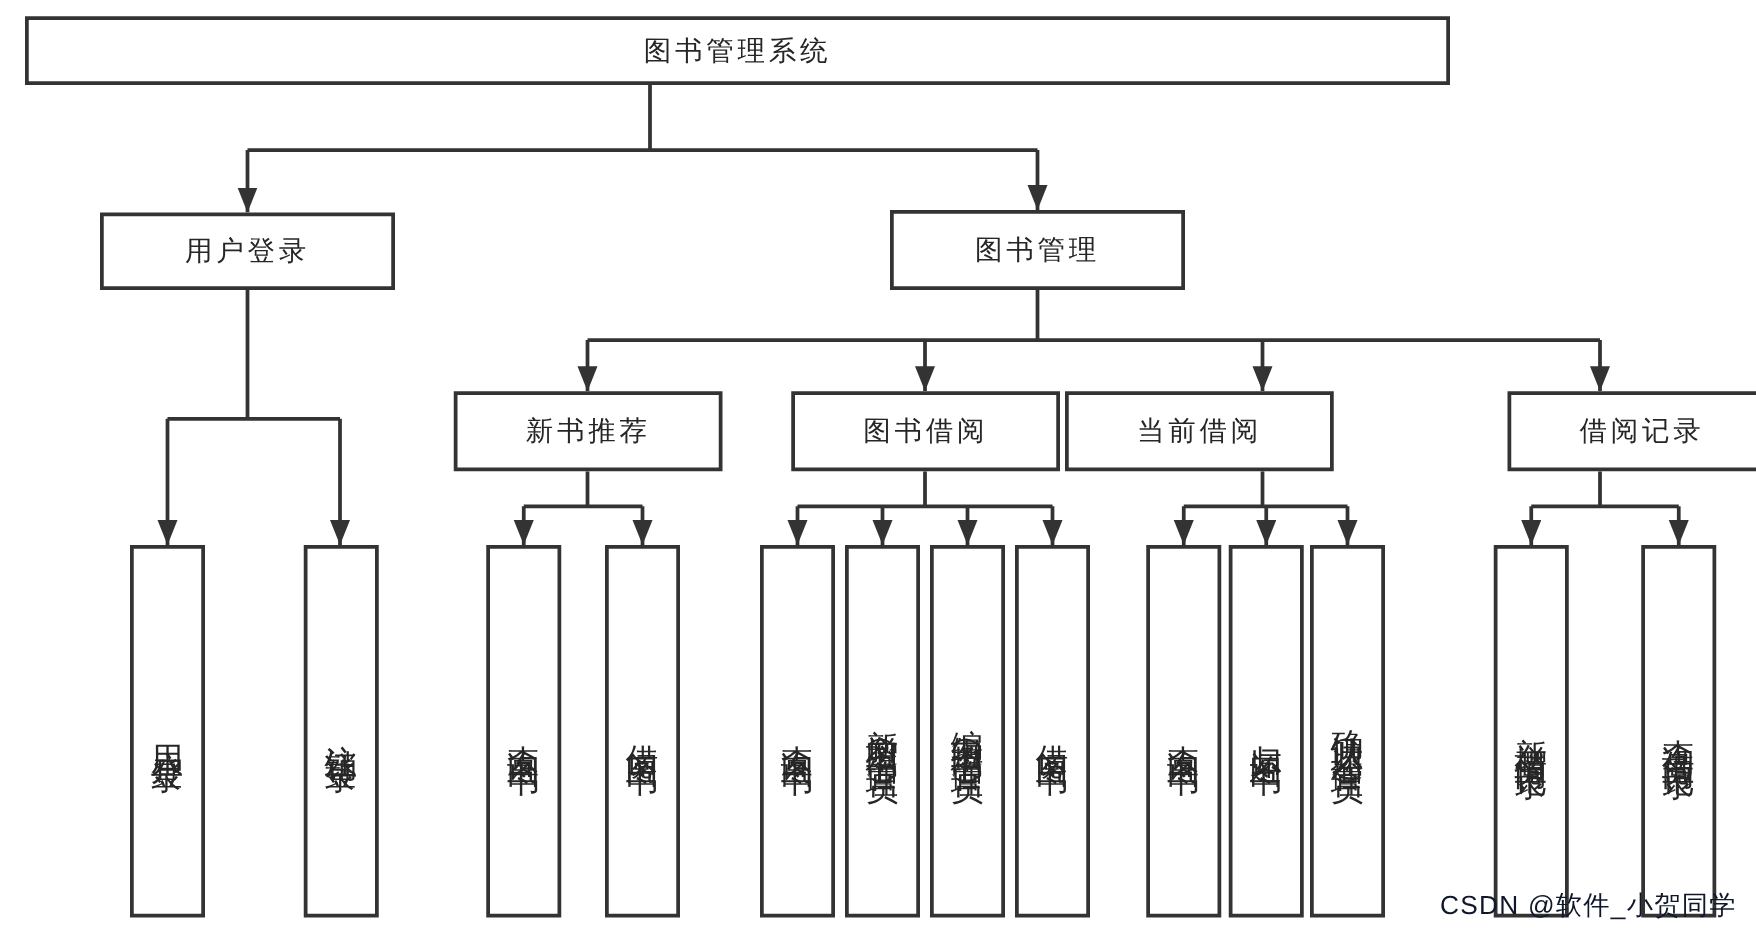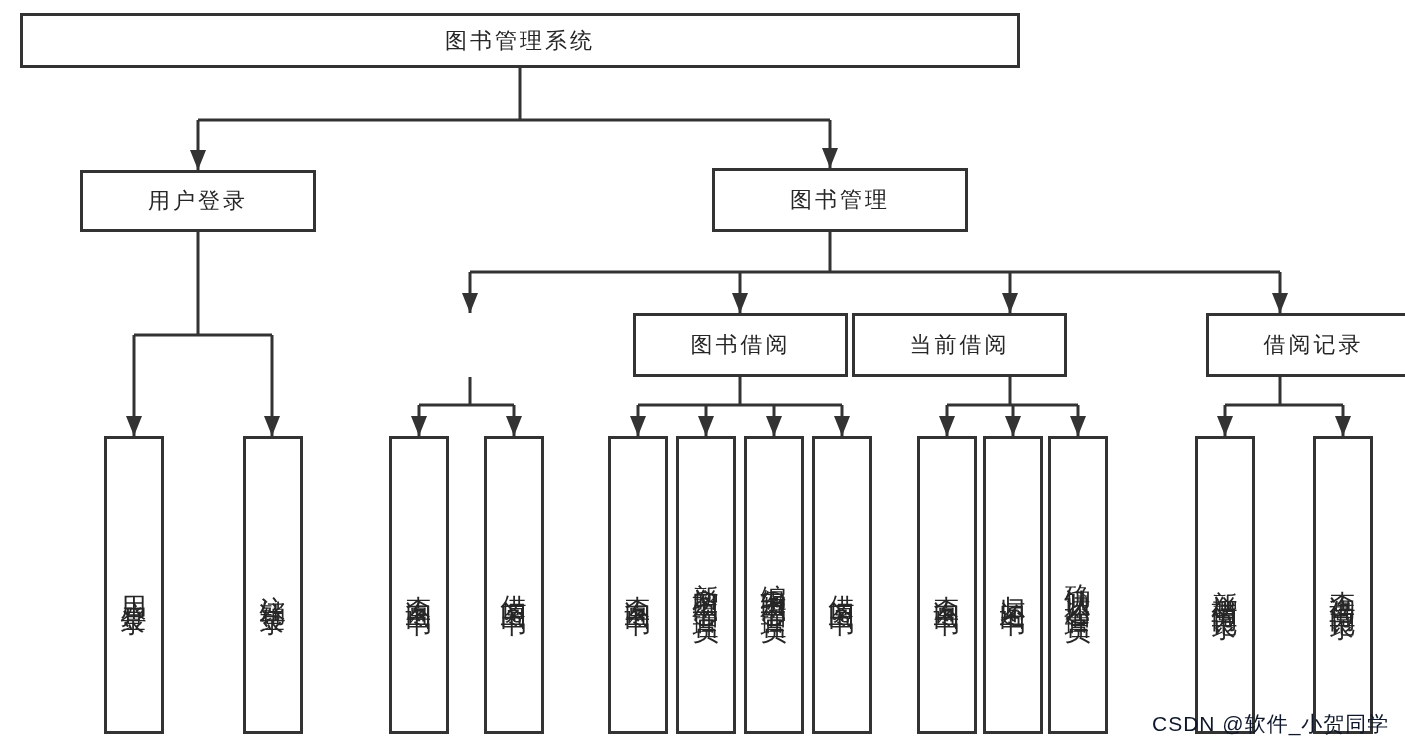--- a/index.html
+++ b/index.html
@@ -31,23 +31,23 @@
     display: flex;
     align-items: center;
     justify-content: center;
     color: #262626;
   }
   .hlabel {
     font-size: 22px;
     letter-spacing: 3px;
     white-space: nowrap;
   }
-  .root-box   { left: 20px;  top: 13px;  width: 1000px; height: 55px; }
+  .root-box   { left: 20px;  top: 13px;  width: 1140px; height: 55px; }
   .l2-a       { left: 80px;  top: 170px; width: 236px;  height: 62px; }
-  .l2-b       { left: 712px; top: 168px; width: 256px;  height: 64px; }
+  .l2-b       { left: 712px; top: 168px; width: 236px;  height: 64px; }
   .l3         { top: 313px;  height: 64px; width: 215px; }
   .l3-1 { left: 363px; }
   .l3-2 { left: 633px; }
   .l3-3 { left: 852px; }
   .l3-4 { left: 1173px; margin-left: 33px; }
   .leaf {
     top: 436px;
     height: 298px;
     width: 60px;
   }
@@ -128,20 +128,23 @@
     <span class="hlabel">图书管理系统</span>
   </div>
 
   <div class="box l2-a">
     <span class="hlabel">用户登录</span>
   </div>
   <div class="box l2-b">
     <span class="hlabel">图书管理</span>
   </div>
 
+  <div class="box l3 l3-1">
+    <span class="hlabel">新书推荐</span>
+  </div>
   <div class="box l3 l3-2">
     <span class="hlabel">图书借阅</span>
   </div>
   <div class="box l3 l3-3">
     <span class="hlabel">当前借阅</span>
   </div>
   <div class="box l3 l3-4">
     <span class="hlabel">借阅记录</span>
   </div>
 

